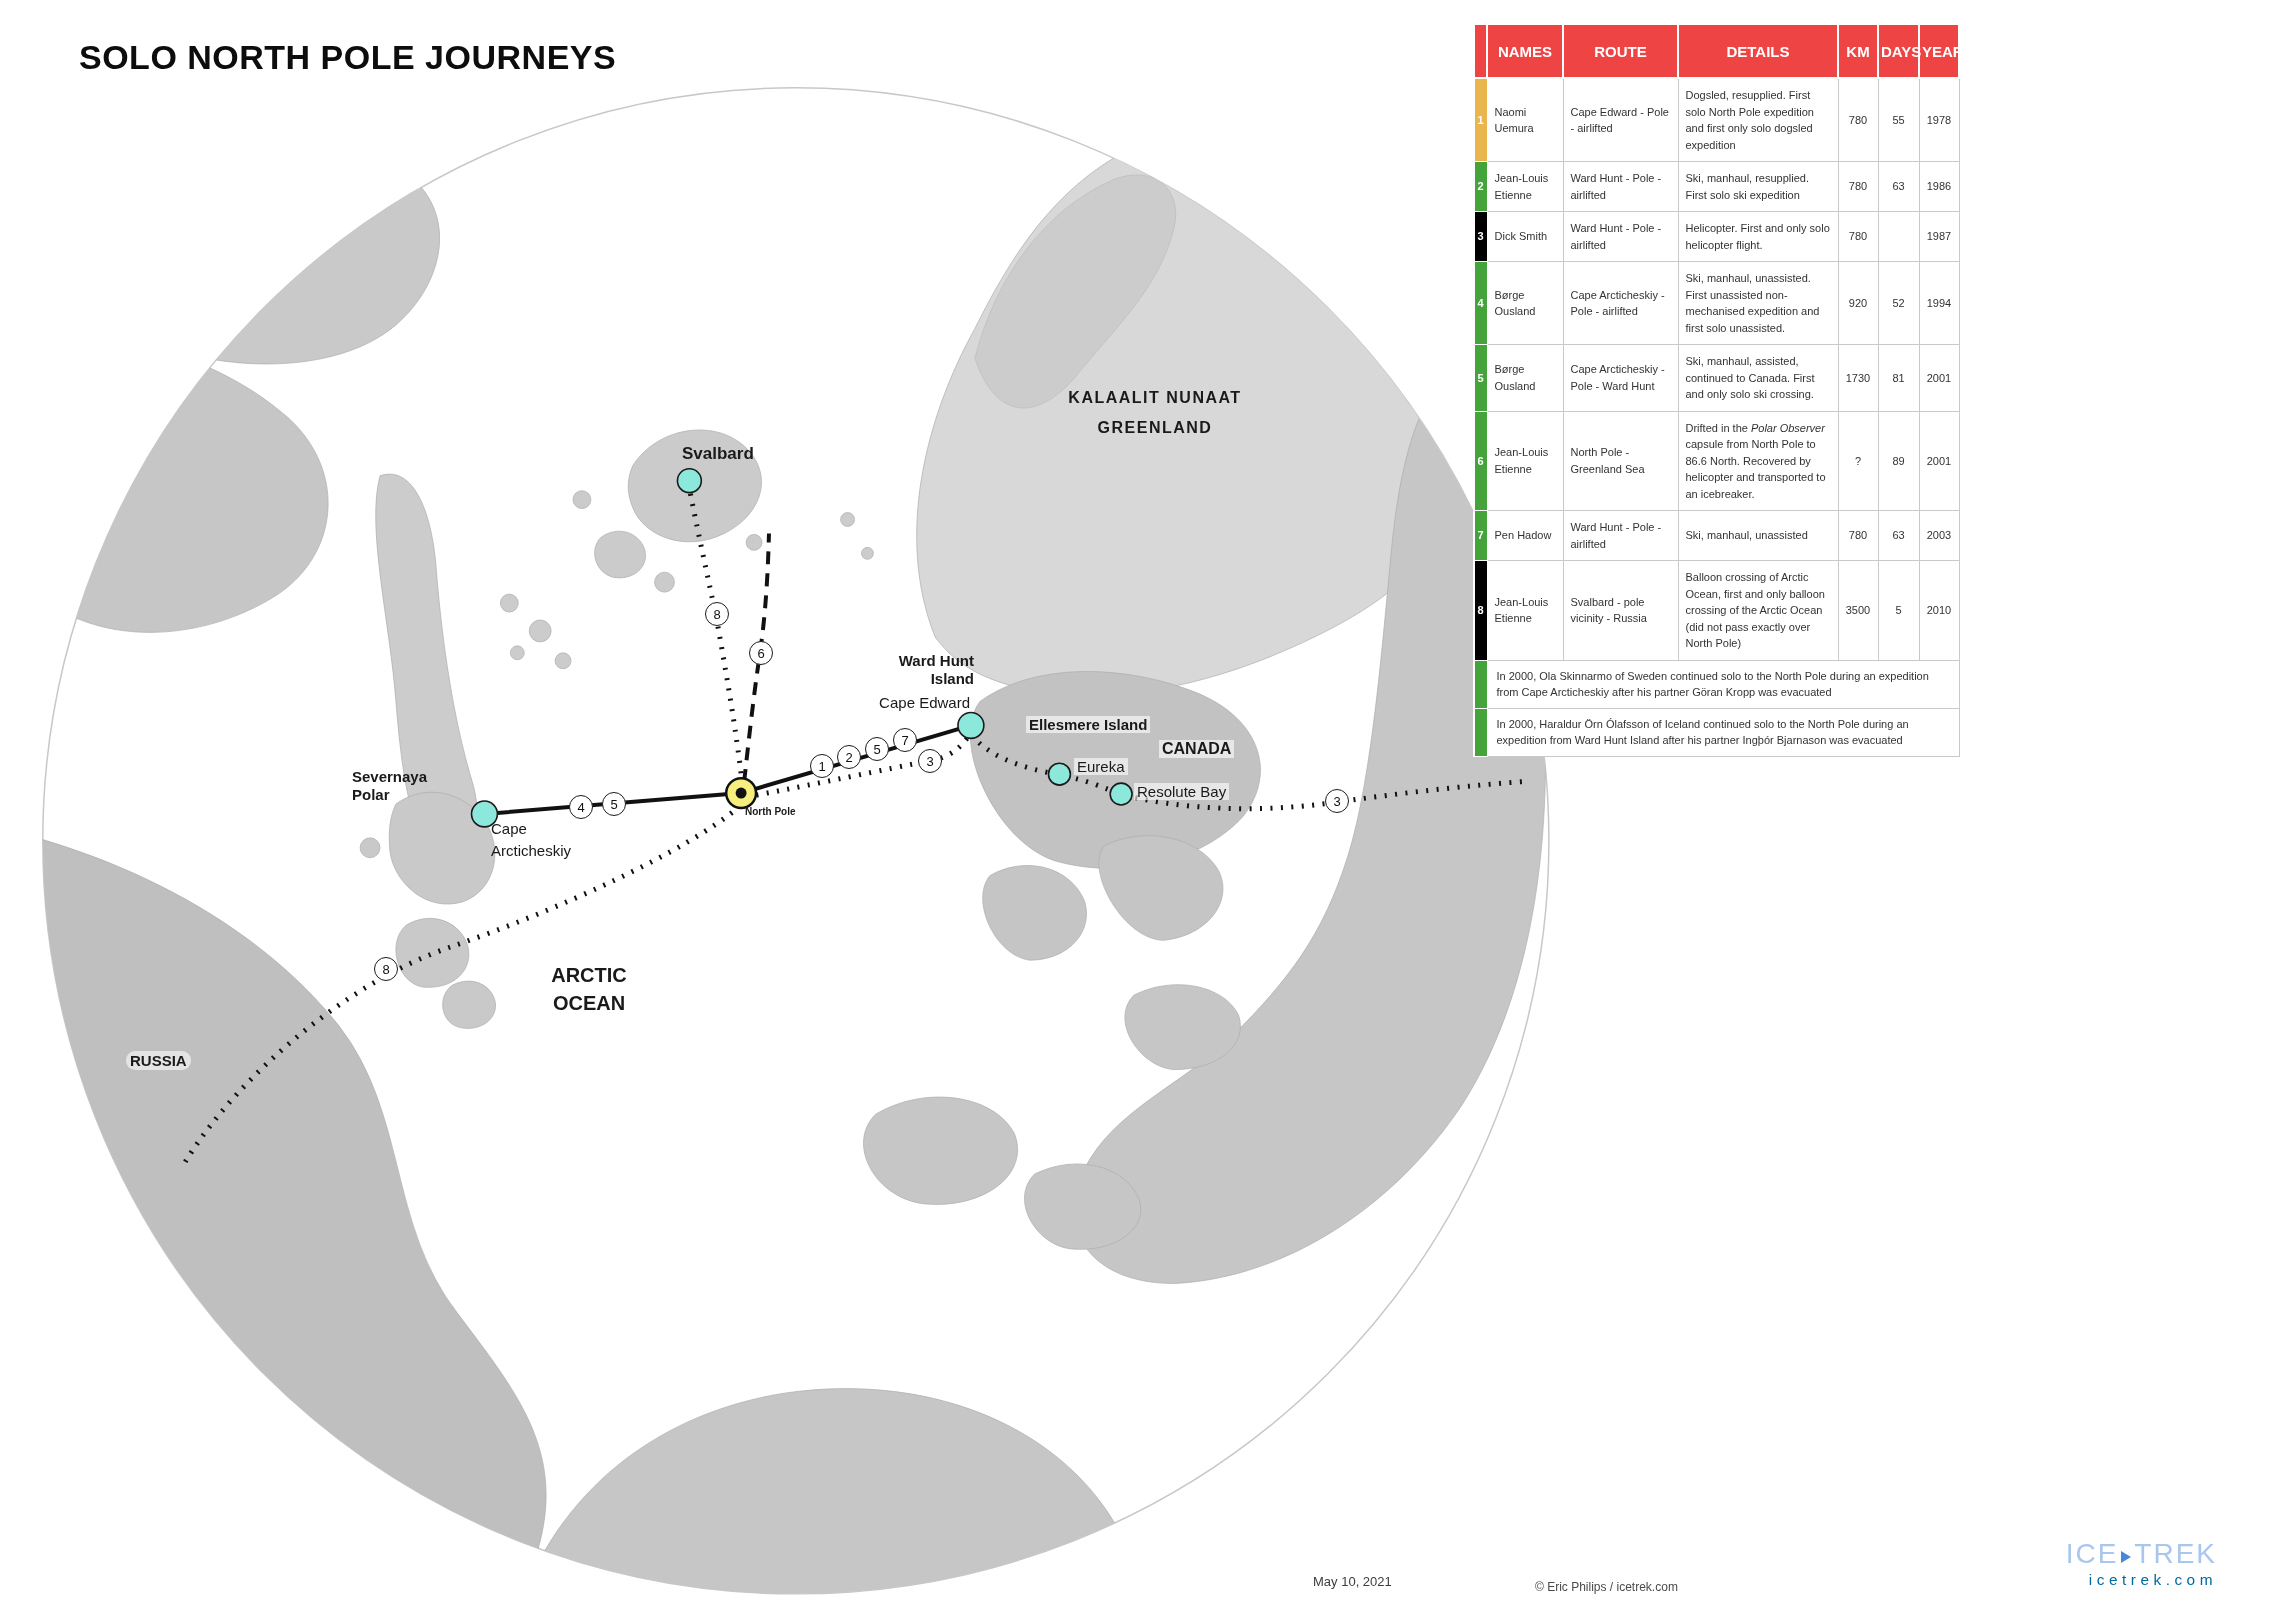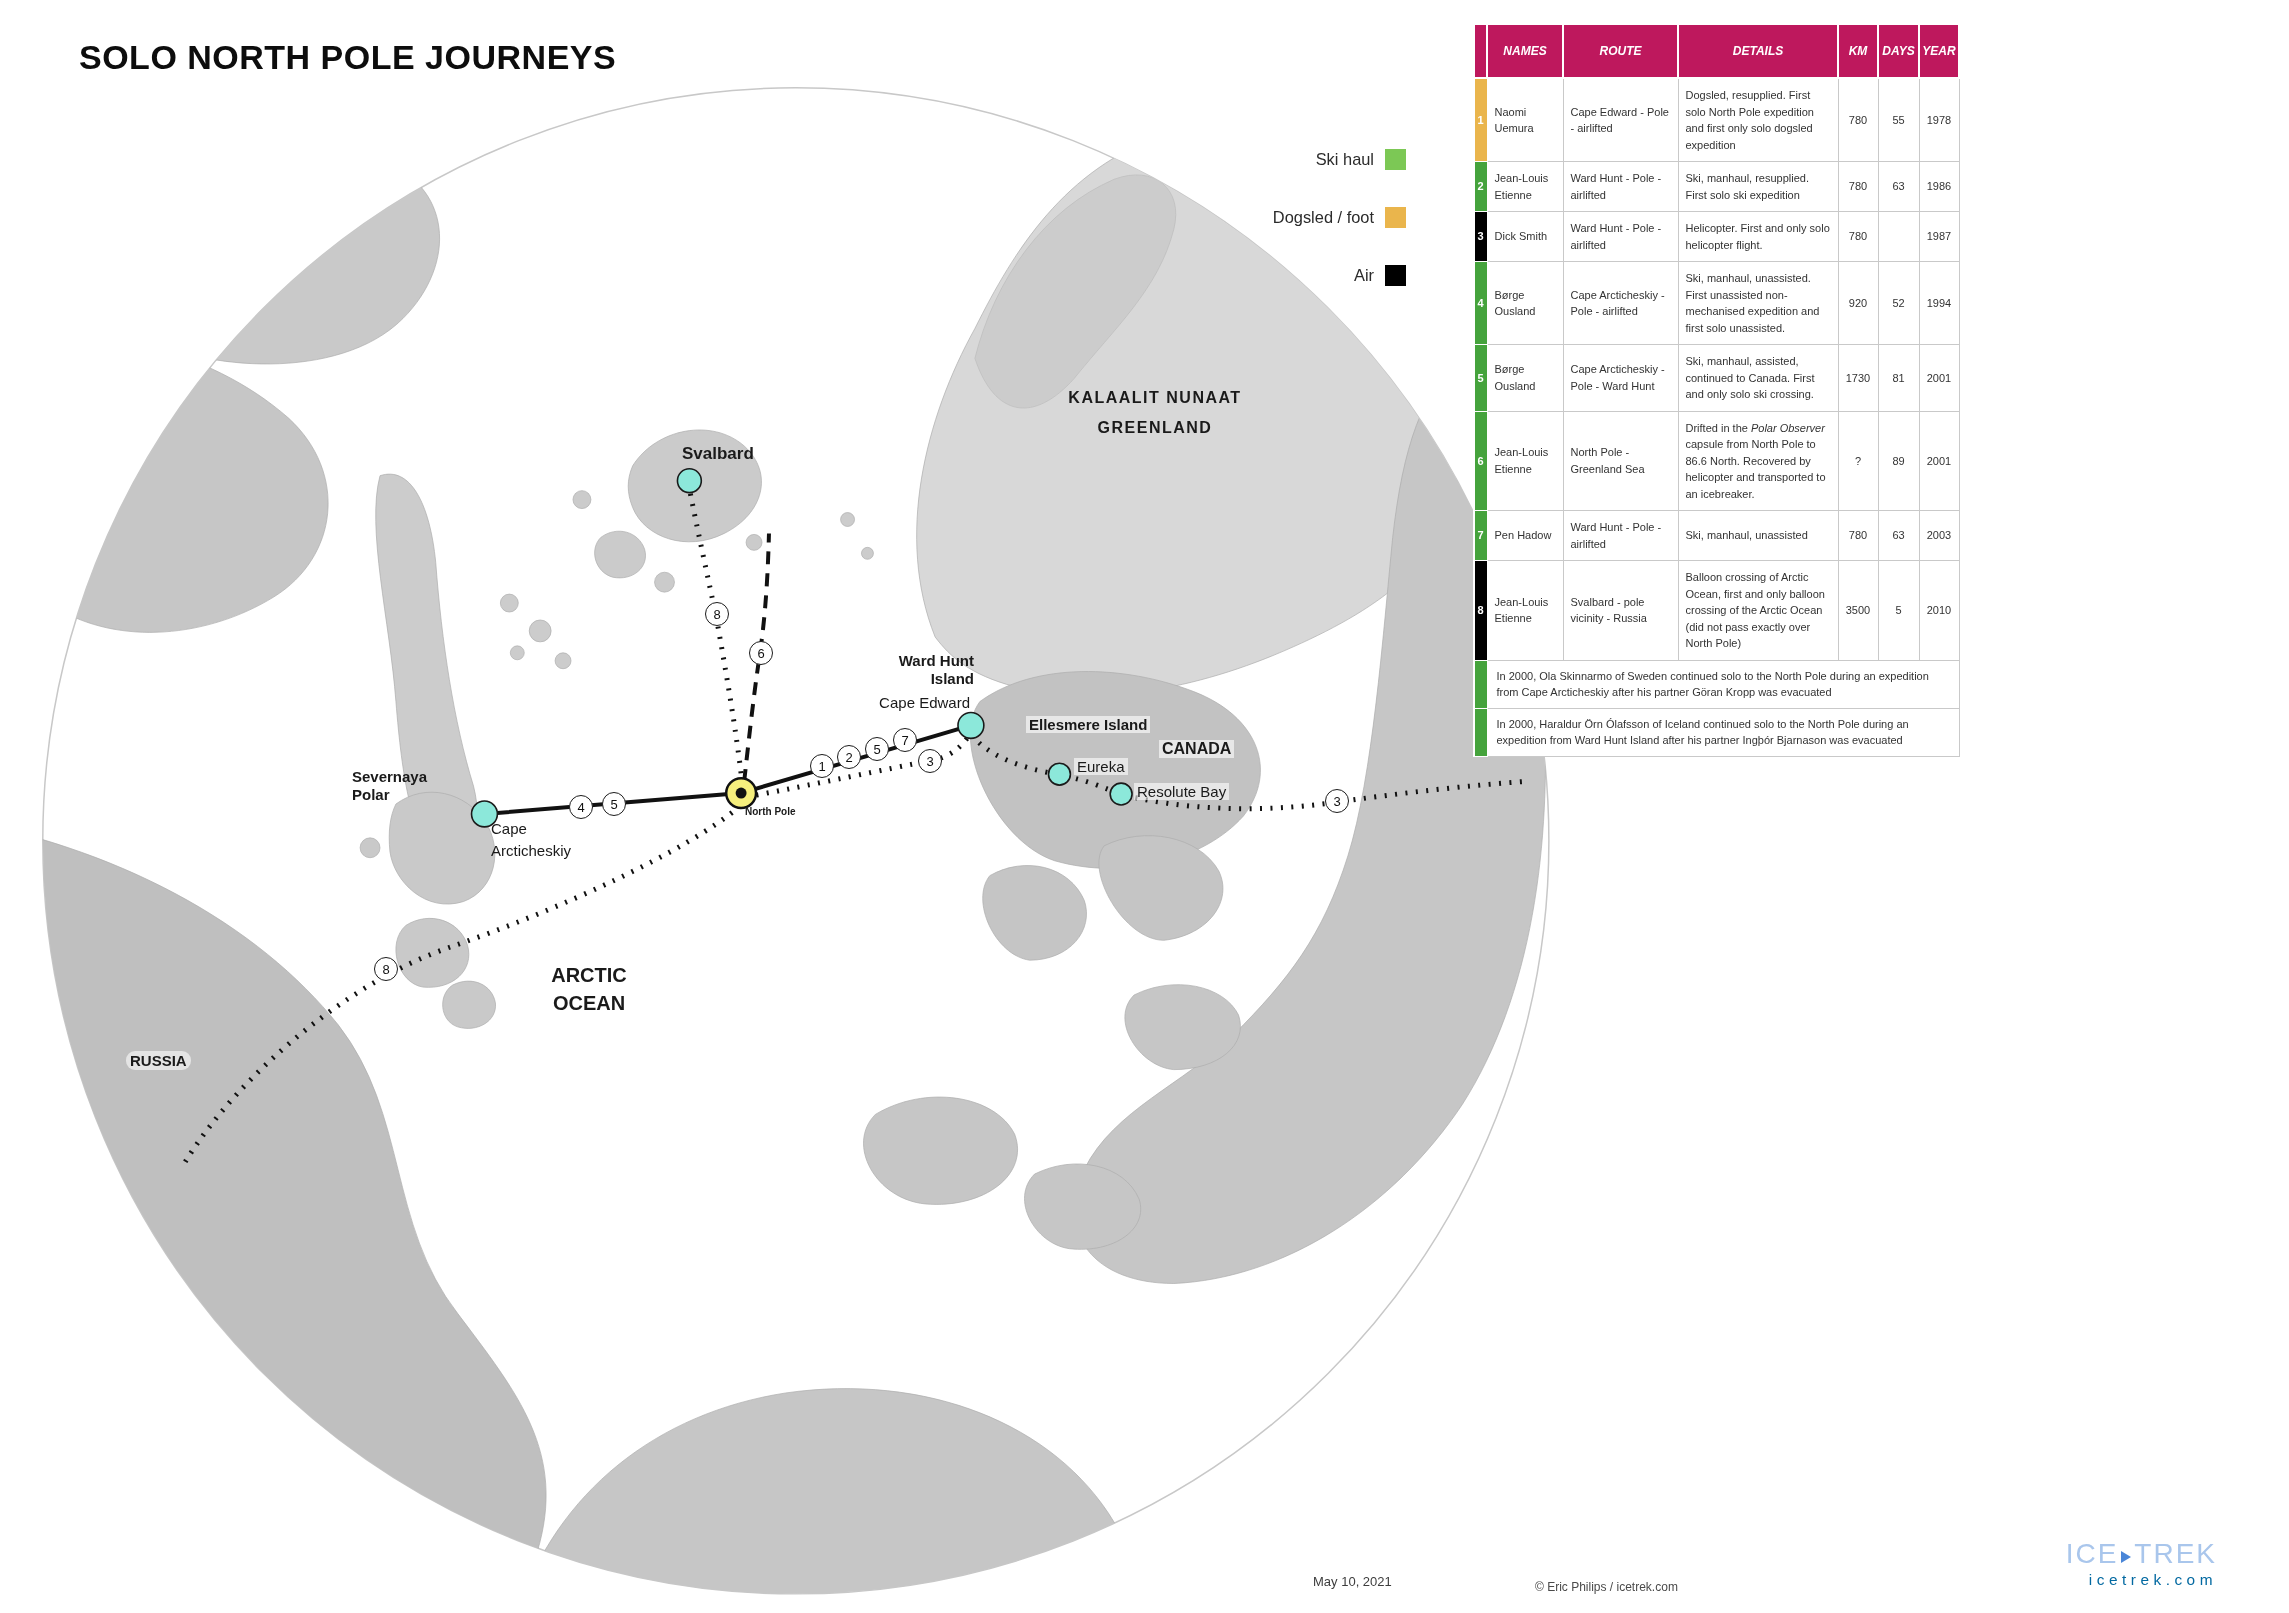--- a/index.html
+++ b/index.html
@@ -19,22 +19,22 @@
          background:#fff;border:1.6px solid #1c1c1c;display:flex;align-items:center;
          justify-content:center;font-size:13px;color:#111;transform:translate(-50%,-50%);}
   
   .legend{position:absolute;right:883px;top:149px;z-index:6;}
   .legend-row{display:flex;align-items:center;justify-content:flex-end;gap:11px;
               margin-bottom:37px;font-size:16.4px;color:#2b2b2b;}
   .swatch{width:21px;height:21px;flex:0 0 21px;}
   
   .tablewrap{position:absolute;left:1473px;top:23px;z-index:6;}
   table.journeys{border-collapse:collapse;width:485px;background:#fff;table-layout:fixed;}
-  table.journeys th{background:#be185d;color:#fff;font-size:12px;font-weight:bold;
-                    text-align:center;height:48px;border:2px solid #fff;padding:2px;font-style:italic;}
+  table.journeys th{background:#ef4444;color:#fff;font-size:15px;font-weight:bold;
+                    text-align:center;height:48px;border:2px solid #fff;padding:2px;}
   table.journeys th.stripe-h{border:2px solid #fff;}
   table.journeys td{border:1px solid #c9c9c9;font-size:11px;color:#333;
                     vertical-align:middle;padding:8px 7px;line-height:1.5;}
   table.journeys td.stripe{border:1px solid #fff;padding:0;text-align:center;
                            color:#fff;font-weight:bold;font-size:11px;}
   table.journeys td.cnum{text-align:center;padding:8px 2px;}
   table.journeys td.note{padding:7px 9px;}
   
   .f-date{position:absolute;left:1313px;top:1574px;font-size:13px;color:#3d3d3d;z-index:6;}
   .f-copy{position:absolute;left:1535px;top:1580px;font-size:12px;color:#4a4a4a;z-index:6;}
@@ -143,34 +143,20 @@
   <div class="badge" style="left:877px;top:749px;">5</div>
   <div class="badge" style="left:905px;top:740px;">7</div>
   <div class="badge" style="left:930px;top:761px;">3</div>
   <div class="badge" style="left:581px;top:807px;">4</div>
   <div class="badge" style="left:614px;top:804px;">5</div>
   <div class="badge" style="left:761px;top:653px;">6</div>
   <div class="badge" style="left:717px;top:614px;">8</div>
   <div class="badge" style="left:386px;top:969px;">8</div>
   <div class="badge" style="left:1337px;top:801px;">3</div>
 
-  <div class="legend">
-    <div class="legend-row">
-      <span>Ski haul</span>
-      <span class="swatch" style="background-color: rgb(124, 200, 85);"></span>
-    </div>
-    <div class="legend-row">
-      <span>Dogsled / foot</span>
-      <span class="swatch" style="background-color: rgb(234, 181, 76);"></span>
-    </div>
-    <div class="legend-row">
-      <span>Air</span>
-      <span class="swatch" style="background-color: rgb(0, 0, 0);"></span>
-    </div>
-  </div>
 
   <div class="tablewrap">
     <table class="journeys">
       <colgroup>
         <col style="width:13px">
           <col style="width:76px">
           <col style="width:115px">
         <col style="width:160px">
           <col style="width:40px">
           <col style="width:41px">

